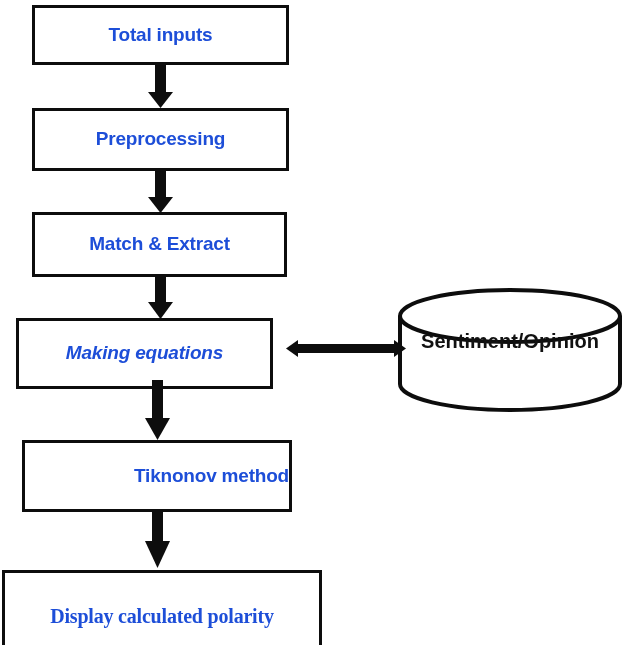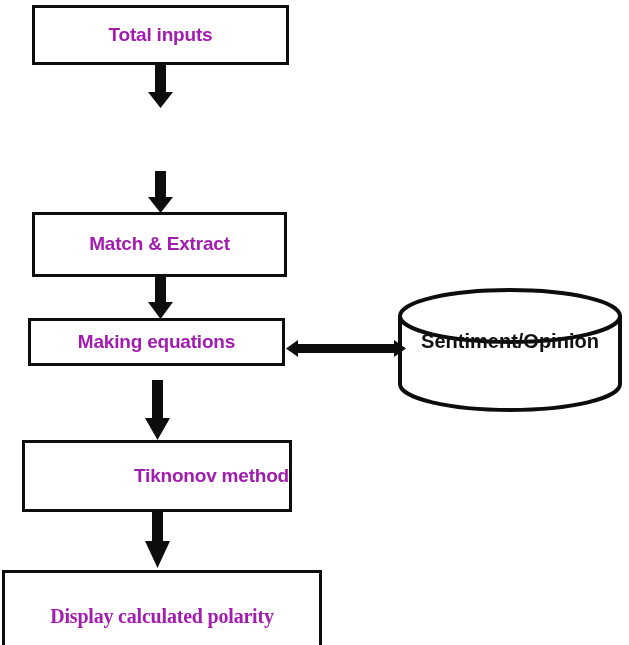--- a/index.html
+++ b/index.html
@@ -20,30 +20,30 @@
     box-sizing: border-box;
     border: 3px solid #0d0d0d;
     background: #ffffff;
     display: flex;
     align-items: center;
     justify-content: center;
     text-align: center;
   }
   .node-label {
     font-weight: bold;
-    color: #a21caf;
+    color: #1d4ed8;
     letter-spacing: -0.2px;
     line-height: 1.1;
     white-space: nowrap;
   }
   
   #node-total-inputs     { left: 32px;  top: 5px;   width: 257px; height: 60px; }
   #node-preprocessing    { left: 32px;  top: 108px; width: 257px; height: 63px; }
   #node-match-extract    { left: 32px;  top: 212px; width: 255px; height: 65px; }
-  #node-making-equations { left: 28px;  top: 318px; width: 257px; height: 48px; }
+  #node-making-equations { left: 16px;  top: 318px; width: 257px; height: 71px; font-style: italic; }
   #node-tiknonov         { left: 22px;  top: 440px; width: 270px; height: 72px; justify-content: flex-end; }
   #node-display-polarity { left: 2px;   top: 570px; width: 320px; height: 92px; font-family: Liberation Serif, serif; }
 
   #node-total-inputs .node-label,
   #node-preprocessing .node-label,
   #node-match-extract .node-label,
   #node-making-equations .node-label { font-size: 19px; }
   #node-tiknonov .node-label { font-size: 19px; }
   #node-display-polarity .node-label { font-size: 20px; }
 
@@ -89,20 +89,23 @@
     <span class="node-label">Total inputs</span>
   </div>
 
   <svg class="v-arrow" width="629" height="645" style="pointer-events:none;">
     <g fill="#0d0d0d">
       <rect x="155" y="65" width="11" height="30"></rect>
       <polygon points="148,92 173,92 160.5,108"></polygon>
     </g>
   </svg>
 
+  <div class="node" id="node-preprocessing">
+    <span class="node-label">Preprocessing</span>
+  </div>
 
   <svg class="v-arrow" width="629" height="645" style="pointer-events:none;">
     <g fill="#0d0d0d">
       <rect x="155" y="171" width="11" height="30"></rect>
       <polygon points="148,197 173,197 160.5,213"></polygon>
     </g>
   </svg>
 
   <div class="node" id="node-match-extract">
     <span class="node-label">Match &amp; Extract</span>

